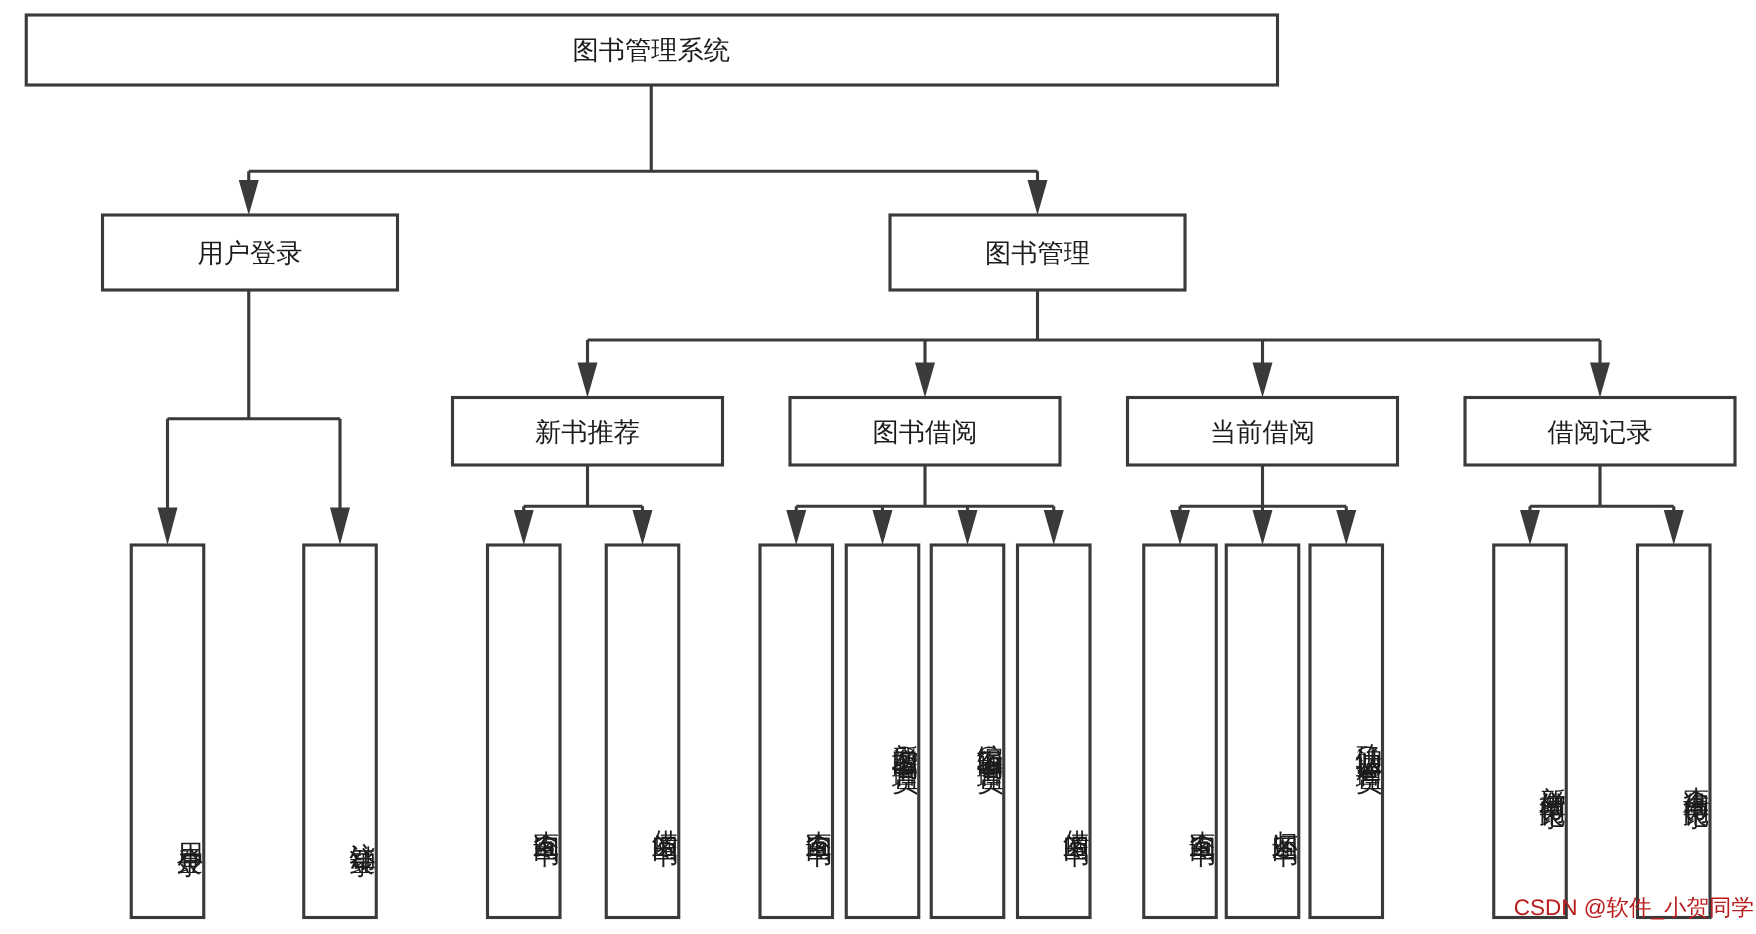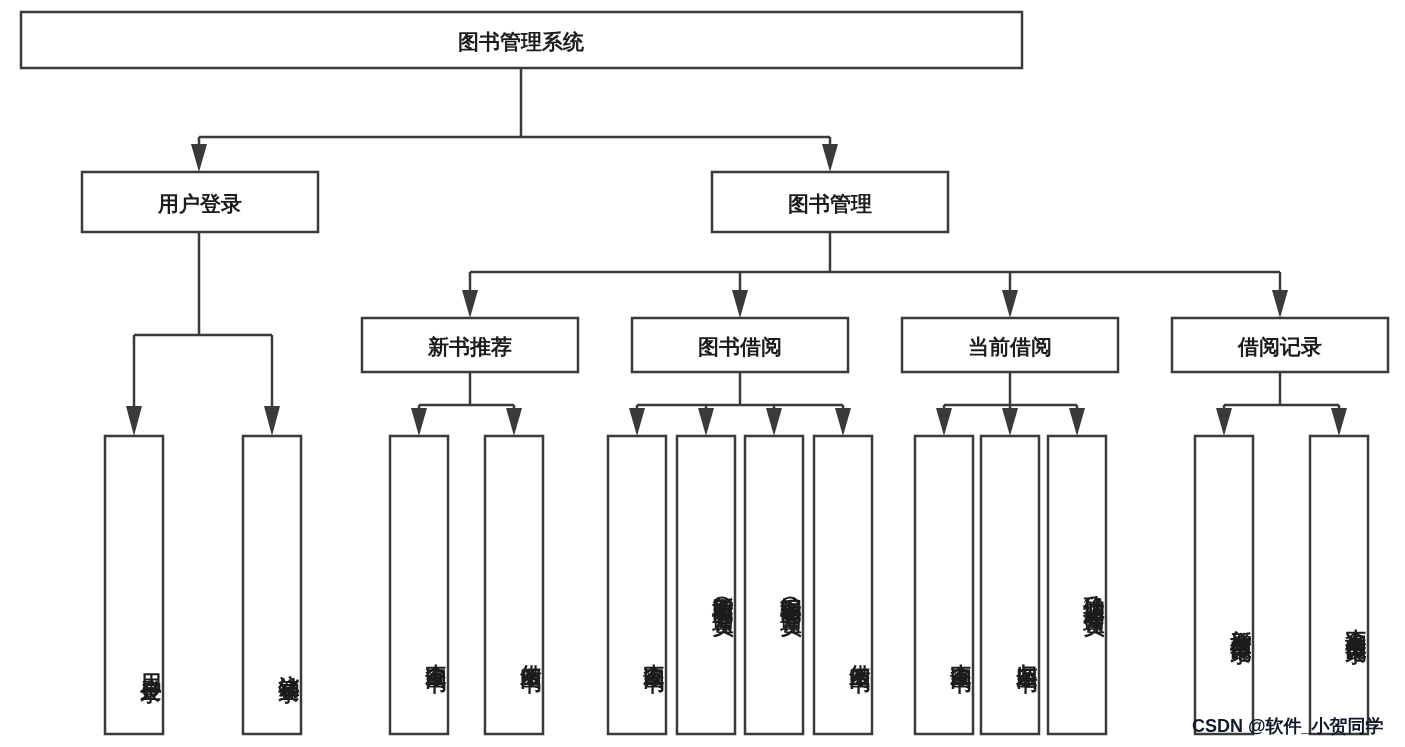--- a/index.html
+++ b/index.html
@@ -10,21 +10,20 @@
   }
   body {
     font-family: "Liberation Sans", "DejaVu Sans", sans-serif;
   }
   #diagram-root {
     position: relative;
     width: 1405px;
     height: 747px;
     background: #ffffff;
     overflow: hidden;
-    font-weight: bold;
   }
   svg#diagram-svg {
     position: absolute;
     left: 0;
     top: 0;
     width: 1405px;
     height: 747px;
     display: block;
   }
   .node-box {
@@ -64,23 +63,24 @@
     display: flex;
     align-items: flex-start;
     justify-content: center;
     pointer-events: none;
     user-select: none;
   }
   .watermark {
     position: absolute;
     font-family: "Liberation Sans", "DejaVu Sans", sans-serif;
     font-size: 18px;
-    color: #0f172a;
+    color: #b91c1c;
     white-space: nowrap;
     user-select: none;
+    margin-left: 19px;
   }
 </style>
 </head>
 <body>
 
 <div id="diagram-root">
 
   <svg id="diagram-svg" viewBox="0 0 1405 747">
 
     <g>

